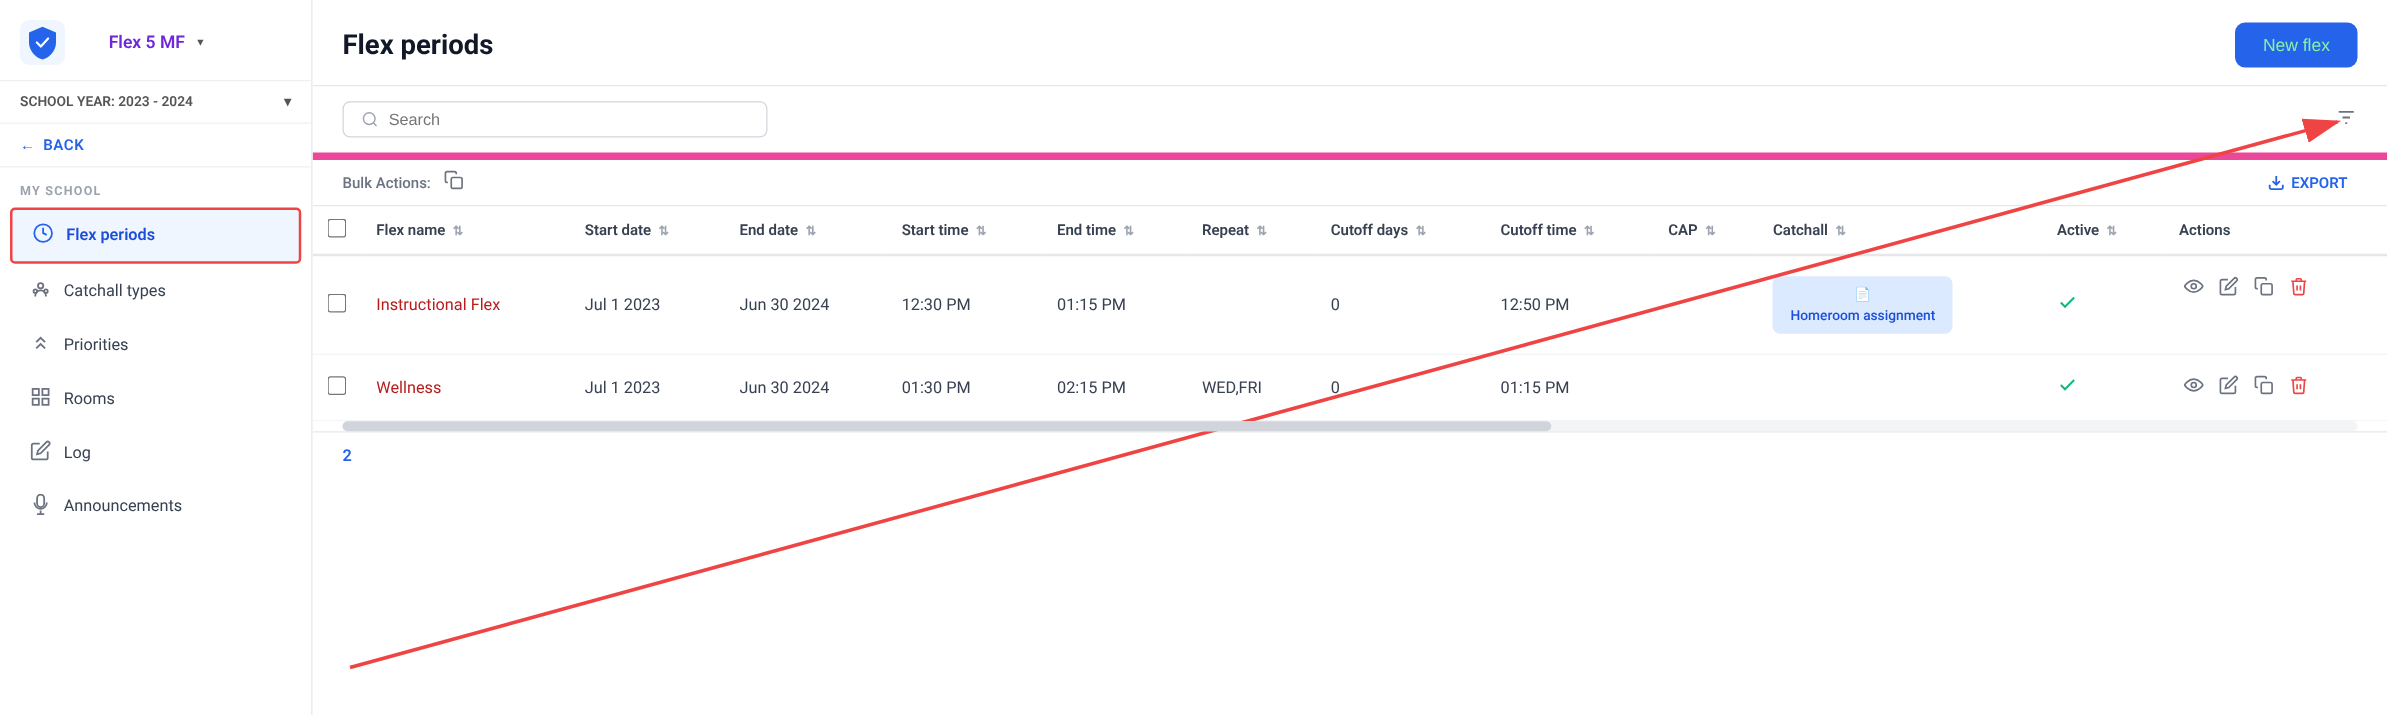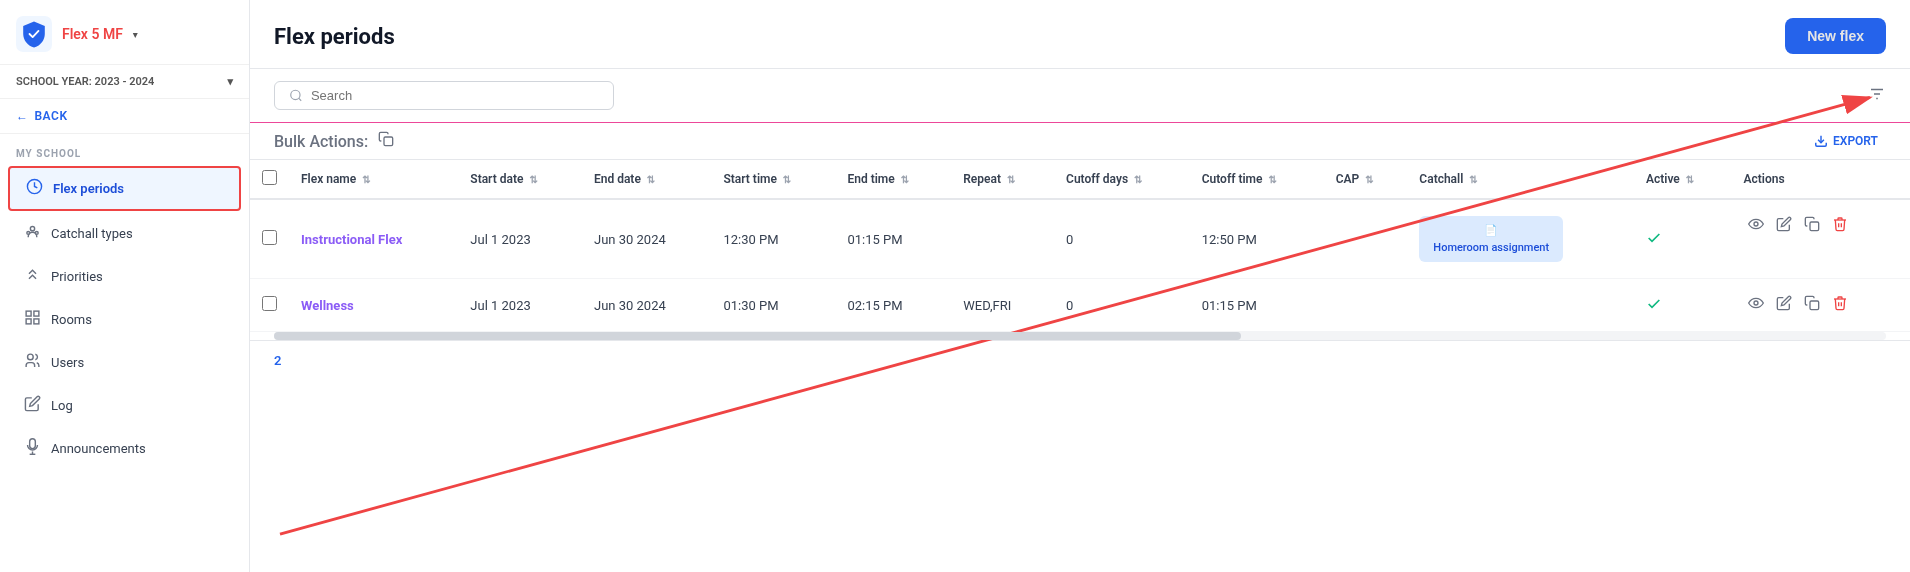--- a/index.html
+++ b/index.html
@@ -22,24 +22,25 @@
       padding: 16px 16px 12px 16px;
       border-bottom: 1px solid #f0f0f0;
     }
     .logo-icon {
       width: 36px;
       height: 36px;
     }
     .sidebar-school-name {
       font-size: 14px;
       font-weight: 600;
-      color: #ef4444;
+      color: #6d28d9;
       display: flex;
       align-items: center;
       gap: 4px;
+      margin-left: 25px;
     }
     .chevron-icon { font-size: 10px; color: #555; }
 
     .school-year-selector {
       display: flex;
       align-items: center;
       justify-content: space-between;
       padding: 10px 16px;
       font-size: 11px;
       font-weight: 600;
@@ -111,42 +112,42 @@
     }
 
     .page-title {
       font-size: 22px;
       font-weight: 700;
       color: #111827;
     }
 
     .new-flex-btn {
       background: #2563eb;
-      color: #e5e5e5;
+      color: #86efac;
       border: none;
       border-radius: 8px;
       padding: 10px 22px;
       font-size: 14px;
-      font-weight: 700;
+      font-weight: 400;
       cursor: pointer;
     }
 
     
     .main-body {
       flex: 1;
       overflow: auto;
       position: relative;
     }
 
     .toolbar {
       display: flex;
       align-items: center;
       justify-content: space-between;
       padding: 12px 24px;
-      border-bottom: 1px solid #ec4899;
+      border-bottom: 6px solid #ec4899;
     }
 
     .search-box {
       display: flex;
       align-items: center;
       gap: 8px;
       border: 1px solid #d1d5db;
       border-radius: 6px;
       padding: 6px 14px;
       width: 340px;
@@ -154,21 +155,21 @@
     .search-box input {
       border: none;
       outline: none;
       font-size: 13px;
       color: #374151;
       background: transparent;
       width: 100%;
     }
 
     .filter-icon { font-size: 16px; color: #6b7280; cursor: pointer; margin-left: 12px; }
-    .bulk-label { font-size: 16px; color: #6b7280; font-weight: 500; }
+    .bulk-label { font-size: 12px; color: #6b7280; font-weight: 500; }
     .copy-icon { font-size: 15px; color: #6b7280; cursor: pointer; }
 
     .export-btn {
       display: flex;
       align-items: center;
       gap: 5px;
       font-size: 12px;
       color: #2563eb;
       font-weight: 600;
       cursor: pointer;
@@ -192,21 +193,21 @@
       white-space: nowrap;
       font-size: 12px;
     }
     thead th .sort-icon { font-size: 10px; color: #9ca3af; margin-left: 3px; }
     tbody tr { border-bottom: 1px solid #f3f4f6; }
     tbody td { padding: 16px 12px; vertical-align: middle; color: #374151; white-space: nowrap; }
 
     .check-col { width: 36px; }
     .checkbox { width: 15px; height: 15px; cursor: pointer; }
 
-    .flex-name { font-weight: 700; color: #8b5cf6; }
+    .flex-name { font-weight: 400; color: #b91c1c; }
 
     .catchall-badge {
       display: inline-flex;
       flex-direction: column;
       align-items: center;
       justify-content: center;
       background: #dbeafe;
       border-radius: 6px;
       padding: 8px 14px;
       font-size: 11px;
@@ -336,31 +337,20 @@
         <svg width="17" height="17" viewBox="0 0 24 24" fill="none" stroke="#6b7280" stroke-width="2">
             <rect x="3" y="3" width="7" height="7"></rect>
             <rect x="14" y="3" width="7" height="7"></rect>
             <rect x="3" y="14" width="7" height="7"></rect>
             <rect x="14" y="14" width="7" height="7"></rect>
           </svg>
       </span>
       <span>Rooms</span>
     </div>
 
-    <div class="sidebar-item">
-      <span class="sidebar-item-icon">
-        <svg width="17" height="17" viewBox="0 0 24 24" fill="none" stroke="#6b7280" stroke-width="2">
-            <circle cx="9" cy="7" r="4"></circle>
-            <path d="M3 21v-2a4 4 0 014-4h4a4 4 0 014 4v2"></path>
-            <path d="M16 3.13a4 4 0 010 7.75"></path>
-            <path d="M21 21v-2a4 4 0 00-3-3.87"></path>
-          </svg>
-      </span>
-      <span>Users</span>
-    </div>
 
     <div class="sidebar-item">
       <span class="sidebar-item-icon">
         <svg width="17" height="17" viewBox="0 0 24 24" fill="none" stroke="#6b7280" stroke-width="2">
             <path d="M11 4H4a2 2 0 00-2 2v14a2 2 0 002 2h14a2 2 0 002-2v-7"></path>
             <path d="M18.5 2.5a2.121 2.121 0 013 3L12 15l-4 1 1-4 9.5-9.5z"></path>
           </svg>
       </span>
       <span>Log</span>
     </div>

